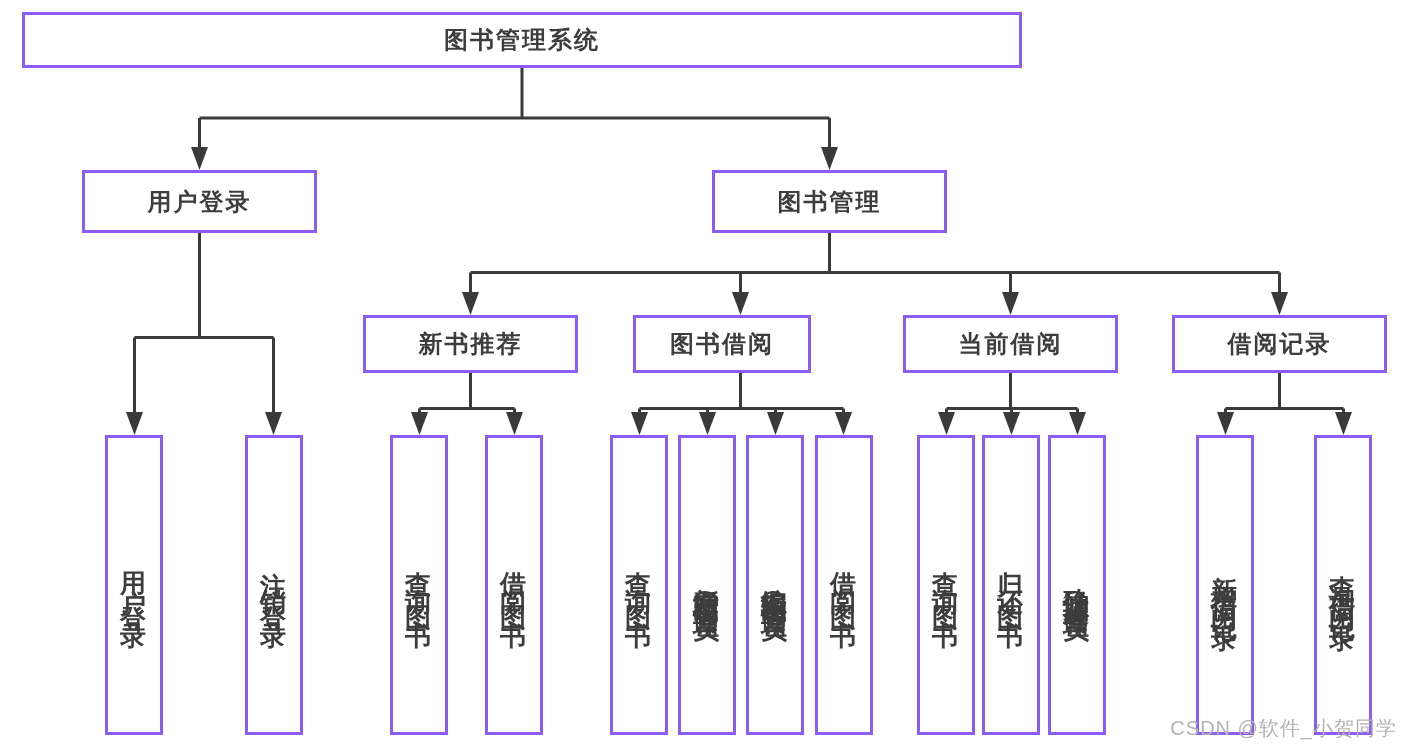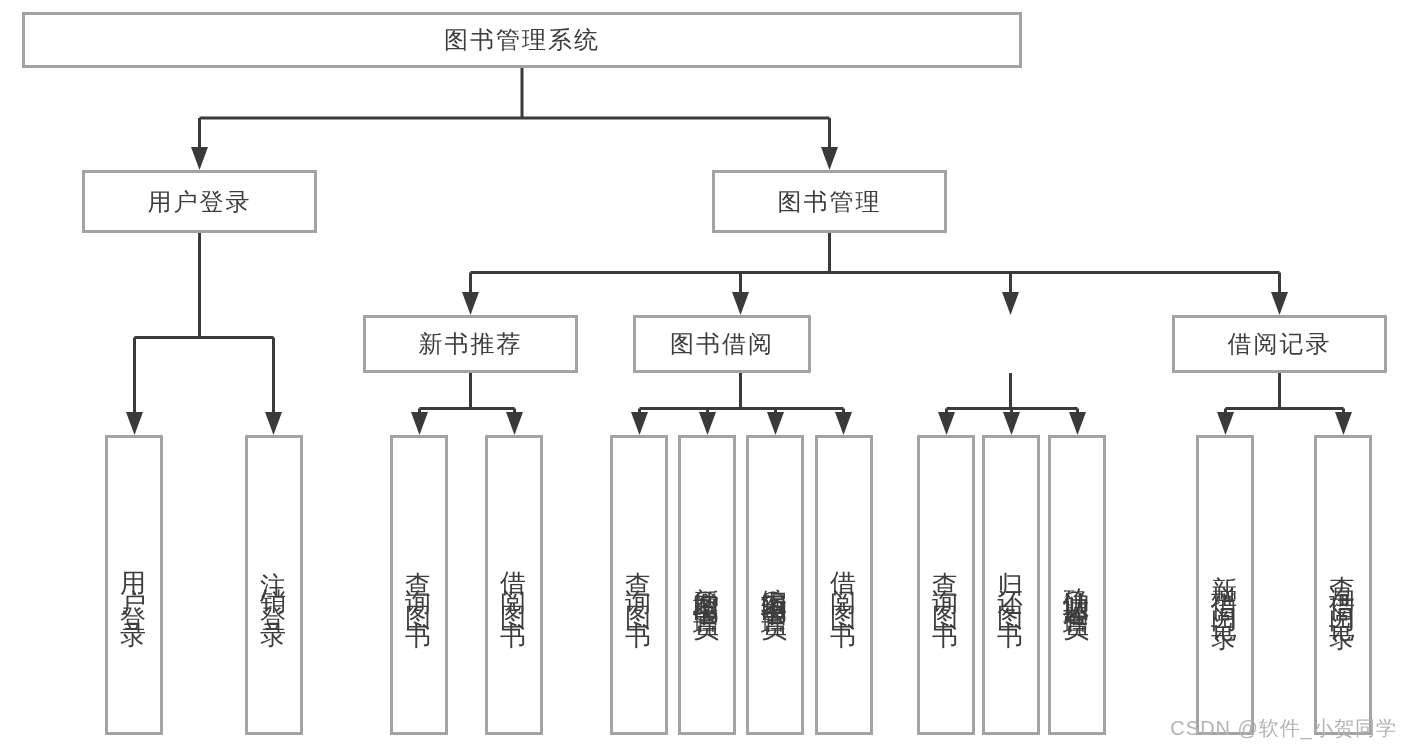--- a/index.html
+++ b/index.html
@@ -20,26 +20,27 @@
     left: 0;
     top: 0;
     width: 1405px;
     height: 747px;
     z-index: 1;
   }
   .node {
     position: absolute;
     box-sizing: border-box;
     background: #ffffff;
-    border: 3px solid #a3a3a3;
+    border: 3px solid #8b5cf6;
     color: #3d3d3d;
     display: flex;
     align-items: center;
     justify-content: center;
     z-index: 2;
+    font-weight: bold;
   }
   .hbox {
     font-size: 24px;
     letter-spacing: 2px;
     white-space: nowrap;
   }
   .leaf {
     width: 58px;
     top: 435px;
     height: 300px;
@@ -108,20 +109,23 @@
   <div class="node hbox" style="left:363px; top:315px; width:215px; height:58px;">
     <span>新书推荐</span>
   </div>
 
   <div class="node hbox" style="left:712px; top:170px; width:235px; height:63px;">
     <span>图书管理</span>
   </div>
   <div class="node hbox" style="left:633px; top:315px; width:178px; height:58px;">
     <span>图书借阅</span>
   </div>
+  <div class="node hbox" style="left:903px; top:315px; width:215px; height:58px;">
+    <span>当前借阅</span>
+  </div>
   <div class="node hbox" style="left:1172px; top:315px; width:215px; height:58px;">
     <span>借阅记录</span>
   </div>
 
   <div class="node leaf ls-s" style="left:105px;">
     <span>用户登录</span>
   </div>
   <div class="node leaf ls-s" style="left:245px;">
     <span>注销登录</span>
   </div>

